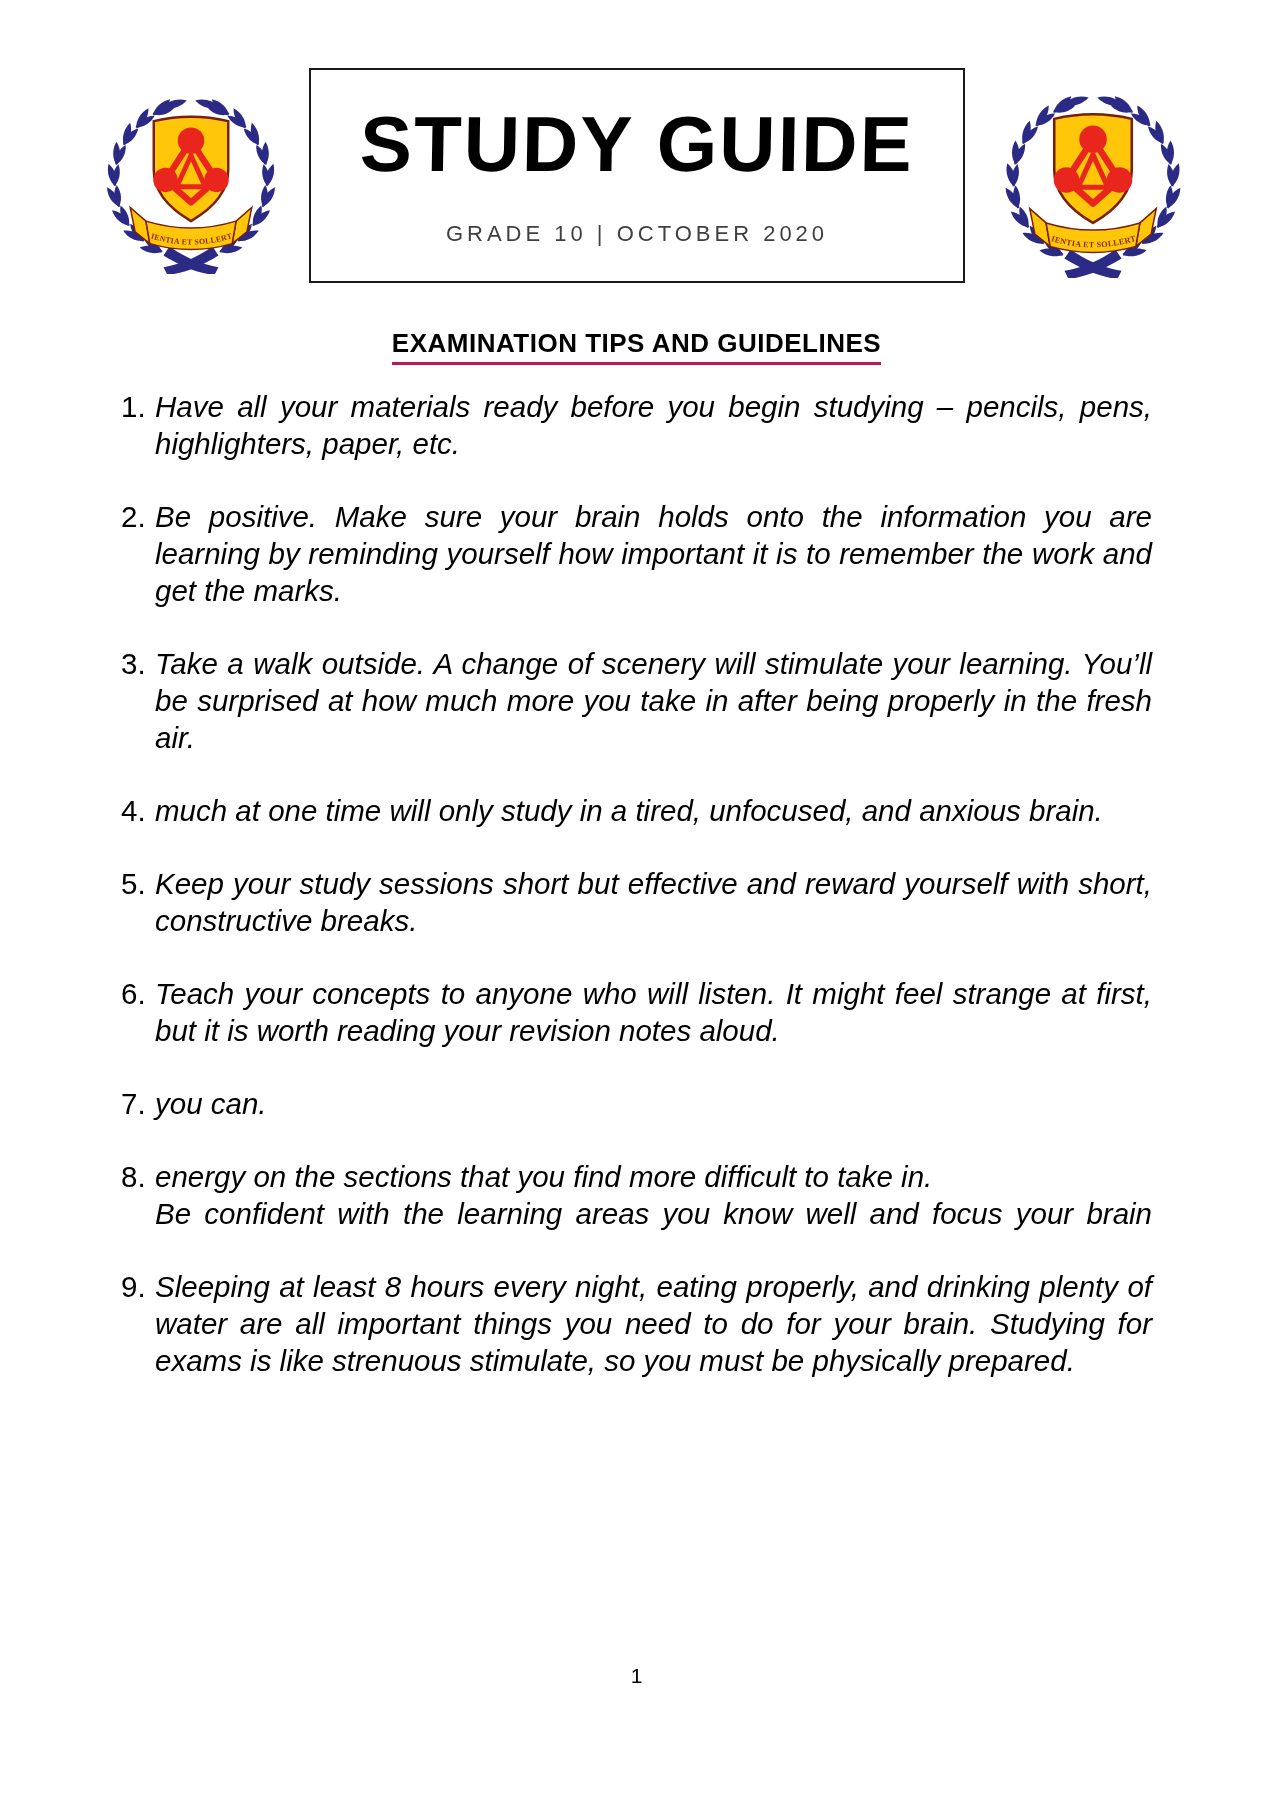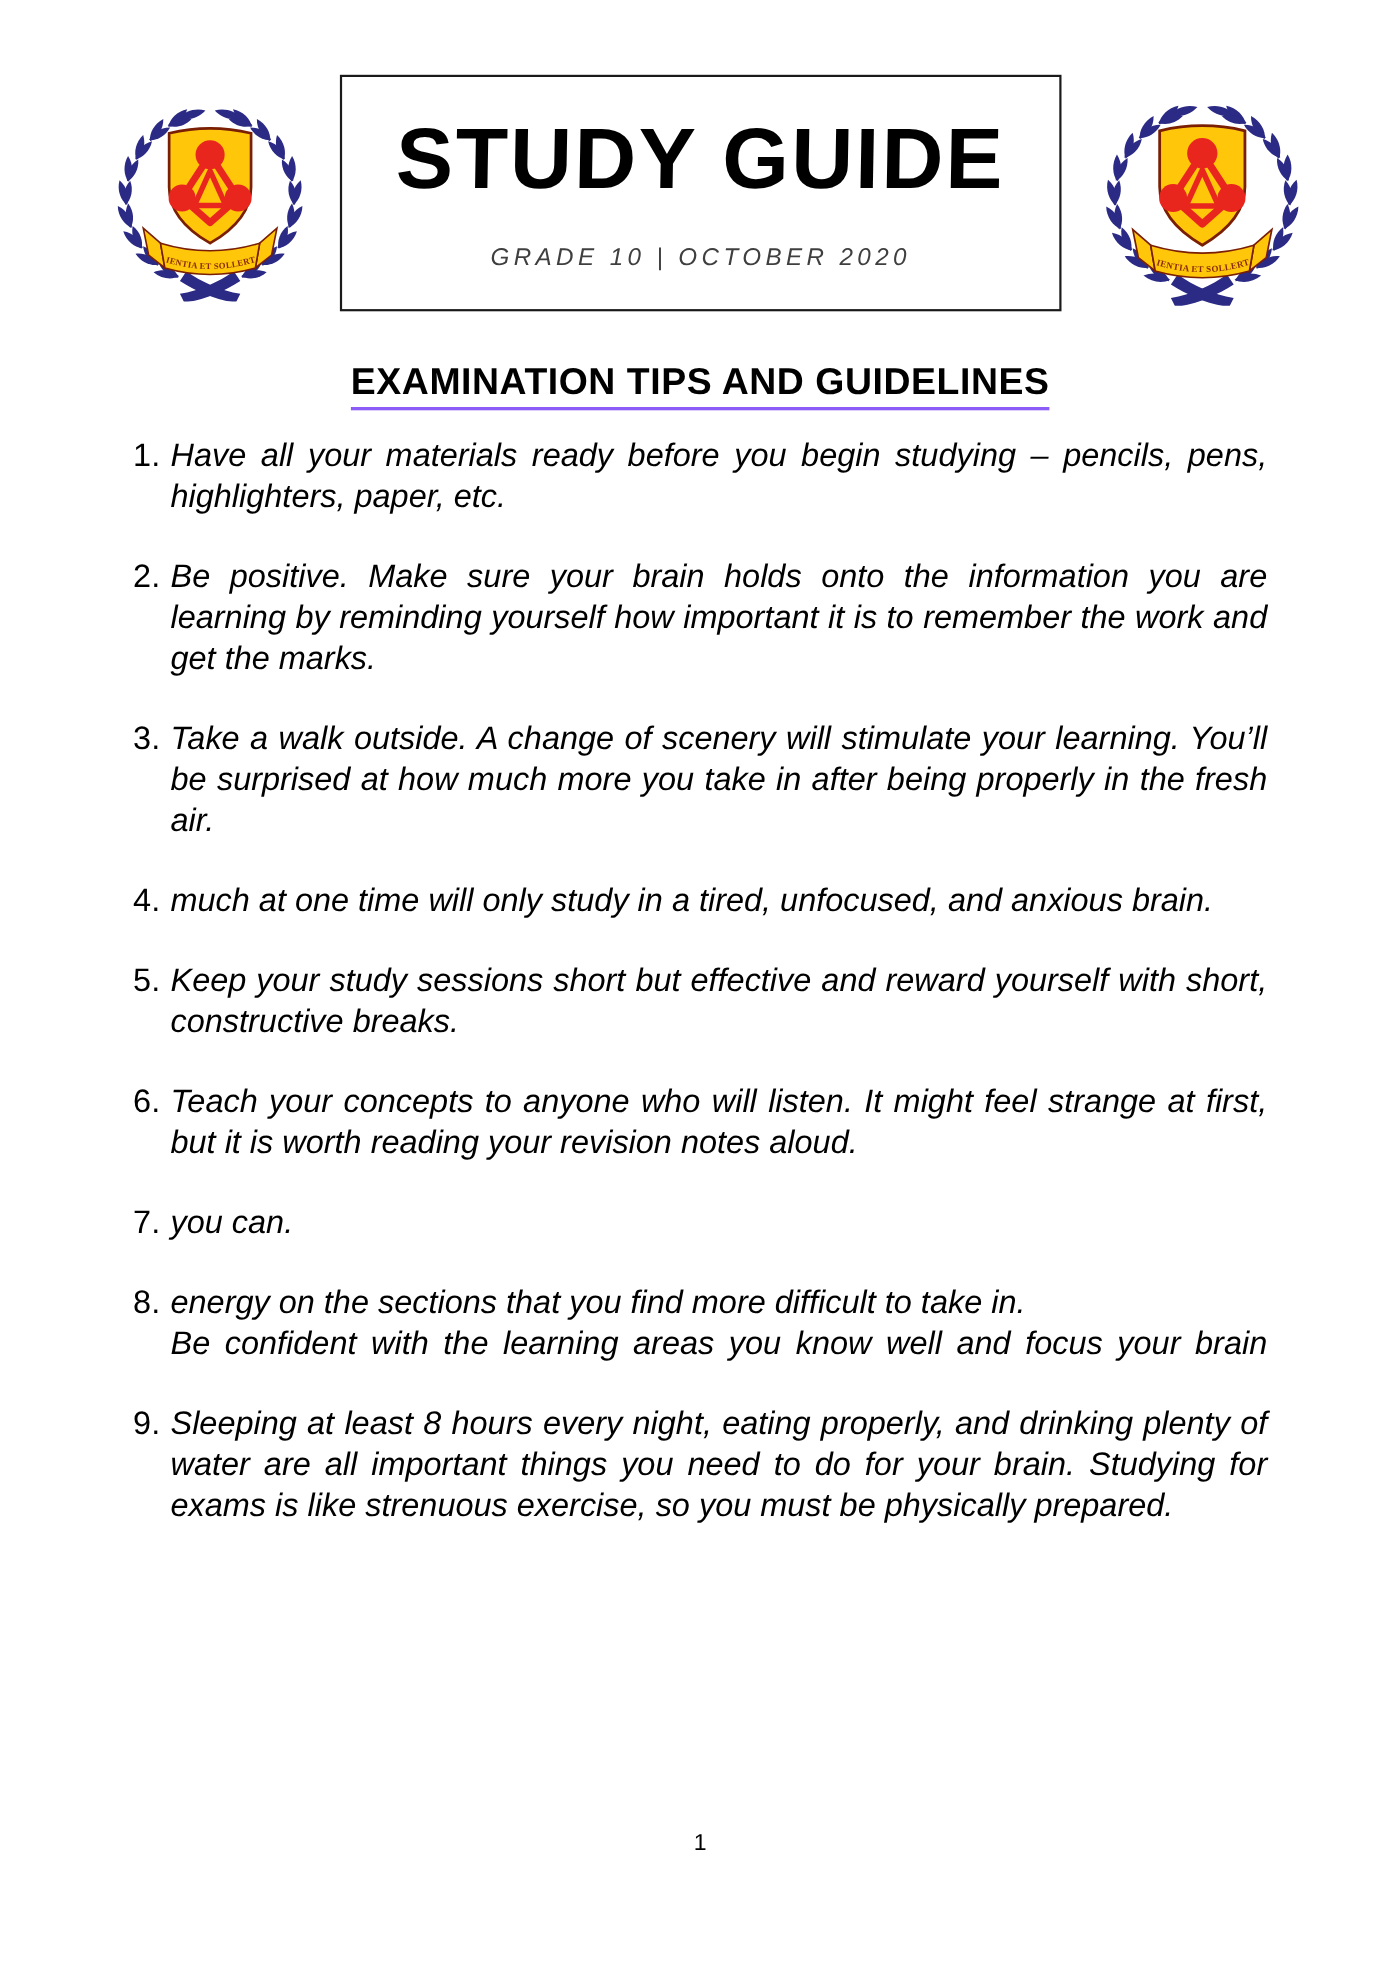--- a/index.html
+++ b/index.html
@@ -14,27 +14,27 @@
   .title-box {
     flex:1 1 auto; margin:0 26px 0 20px; height:211px; border:2px solid #1a1a1a;
     display:flex; flex-direction:column; align-items:center; justify-content:center;
     background:#fff;
   }
   .doc-title {
     font-size:78px; font-weight:bold; letter-spacing:2px; line-height:1;
     transform:skewX(-1deg); white-space:nowrap;
   }
   .doc-subtitle {
-    margin-top:38px; font-size:22px; letter-spacing:4px; color:#3f3f3f; white-space:nowrap;font-style:italic;
+    margin-top:38px; font-size:22px; letter-spacing:4px; color:#3f3f3f; white-space:nowrap;
   }
   
   .heading-row { text-align:center; margin-top:45px; }
   .doc-heading {
-    display:inline-block; font-size:34px; font-weight:bold;
-    border-bottom:3px solid #8b5cf6; padding-bottom:3px; letter-spacing:0.5px;
+    display:inline-block; font-size:26px; font-weight:bold;
+    border-bottom:3px solid #be185d; padding-bottom:3px; letter-spacing:0.5px;
   }
   
   .tips { margin:23px 121px 0 121px; }
   .tip { display:flex; margin-bottom:36px; font-size:29.5px; line-height:37px; }
   .tip.extra-gap { margin-top:24px; }
   .tip-number { flex:0 0 34px; }
   .tip-text { flex:1 1 auto;font-style:italic; }
   .tl { text-align:justify; text-align-last:justify; }
   .tl.last { text-align:justify; text-align-last:left; }
   
@@ -181,21 +181,21 @@
         <div class="tl last">energy on the sections that you find more difficult to take in.</div>
         <div class="tl">Be confident with the learning areas you know well and focus your brain</div>
       </div>
     </div>
 
     <div class="tip extra-gap">
       <div class="tip-number">9.</div>
       <div class="tip-text">
         <div class="tl">Sleeping at least 8 hours every night, eating properly, and drinking plenty of</div>
         <div class="tl">water are all important things you need to do for your brain. Studying for</div>
-        <div class="tl last">exams is like strenuous exercise, so you must be physically prepared.</div>
+        <div class="tl last">exams is like strenuous stimulate, so you must be physically prepared.</div>
       </div>
     </div>
 
   </div>
 
   <div class="page-number">1</div>
 
 </div>
 
 </body></html>

